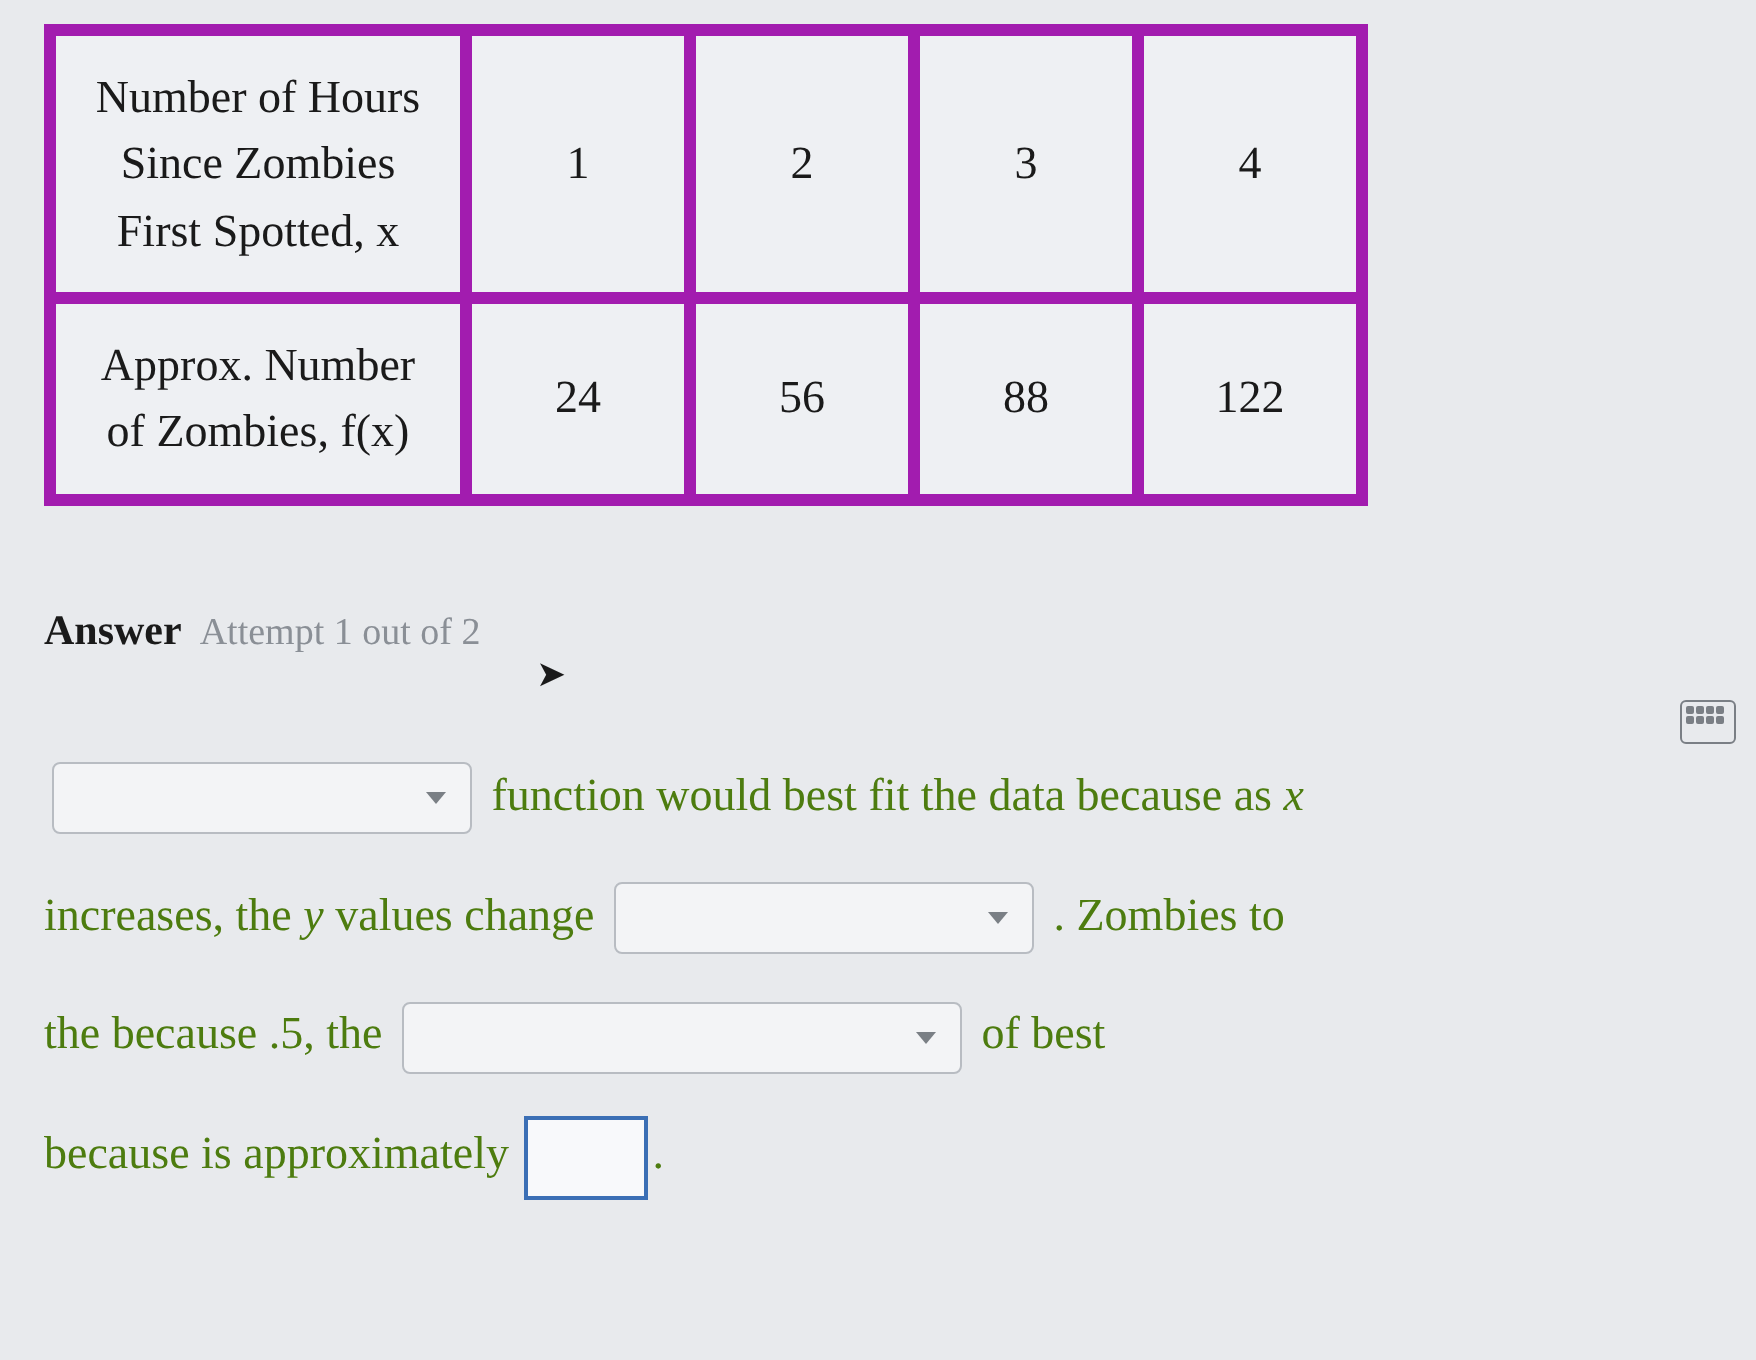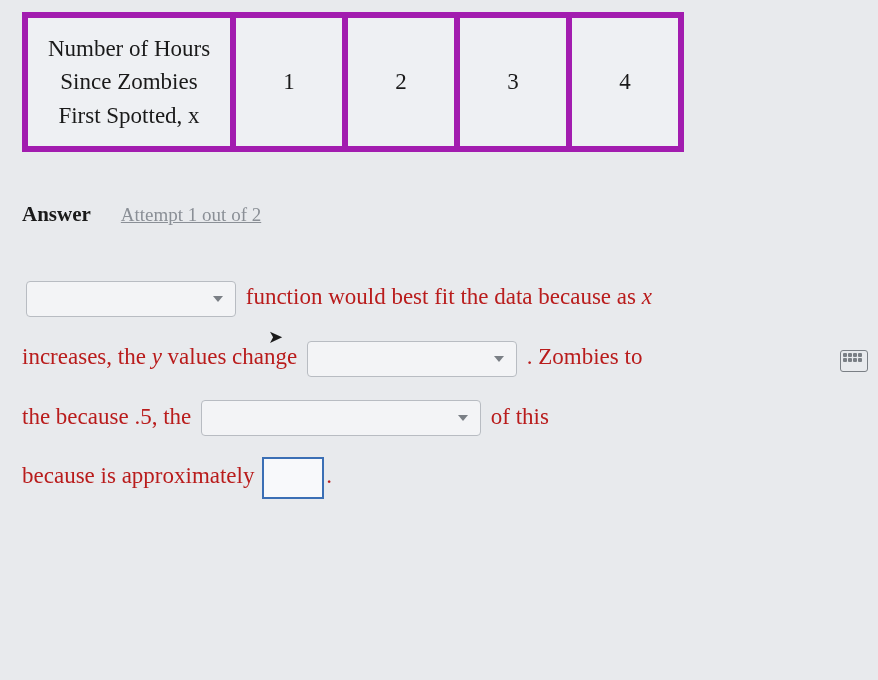--- a/index.html
+++ b/index.html
@@ -38,31 +38,30 @@
       width: 208px;
       line-height: 1.45;
     }
     table.data-table .data-cell {
       width: 112px;
     }
     .answer-line {
       margin-bottom: 40px;
       display: flex;
       align-items: baseline;
-      gap: 30px;
+      gap: 9px;
     }
     .answer-label {
       font-weight: bold;
       color: #1a1a1a;
       font-size: 21px;
     }
     .attempt-text {
       color: #8a8f96;
       font-size: 19px;
-      text-decoration: underline;
     }
     .keypad-icon {
       position: absolute;
       right: 10px;
       top: 350px;
       width: 28px;
       height: 22px;
       border: 1.5px solid #7a7f85;
       border-radius: 3px;
       display: flex;
@@ -74,21 +73,21 @@
     }
     .keypad-icon span {
       width: 4px;
       height: 4px;
       background: #7a7f85;
       border-radius: 1px;
     }
     .fill-text {
       line-height: 2.6;
       font-size: 23px;
-      color: #b91c1c;
+      color: #4d7c0f;
     }
     .dropdown {
       display: inline-block;
       min-width: 180px;
       height: 36px;
       border: 1px solid #b8bcc2;
       background: #f3f4f6;
       border-radius: 4px;
       vertical-align: middle;
       position: relative;
@@ -141,20 +140,27 @@
 
   <table class="data-table">
     <tbody>
         <tr>
       <td class="row-label">Number of Hours Since Zombies First Spotted, x</td>
       <td class="data-cell">1</td>
       <td class="data-cell">2</td>
       <td class="data-cell">3</td>
       <td class="data-cell">4</td>
     </tr>
+    <tr>
+      <td class="row-label">Approx. Number of Zombies, f(x)</td>
+      <td class="data-cell">24</td>
+      <td class="data-cell">56</td>
+      <td class="data-cell">88</td>
+      <td class="data-cell">122</td>
+    </tr>
   </tbody>
     </table>
 
   <div class="answer-line">
     <span class="answer-label">Answer</span>
     <span class="attempt-text">Attempt 1 out of 2</span>
   </div>
 
   <div class="keypad-icon">
     <span></span>
@@ -173,21 +179,21 @@
     <span class="mathvar">x</span>
     <br>
     <span>increases, the</span>
     <span class="mathvar">y</span>
     <span>values change</span>
     <span class="dropdown small"></span>
     <span>. Zombies to</span>
     <br>
     <span>the because .5, the</span>
     <span class="dropdown wide"></span>
-    <span>of this</span>
+    <span>of best</span>
     <br>
     <span>because is approximately</span>
     <span class="num-input"></span><span>.</span>
   </div>
 
 </div>
 
 <div class="cursor-arrow">➤</div>
 
 </body></html>

